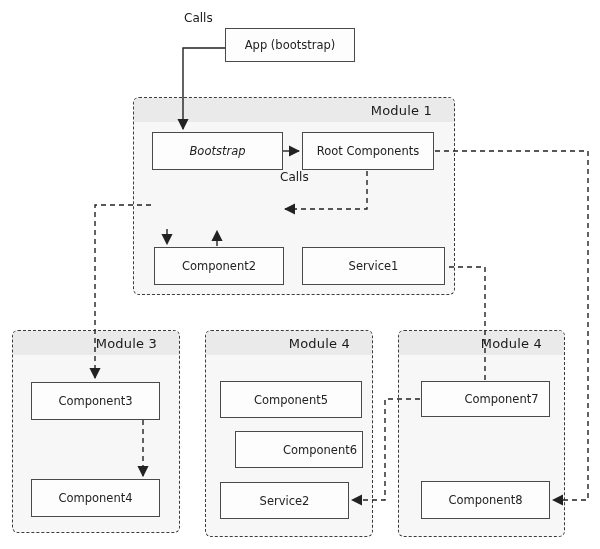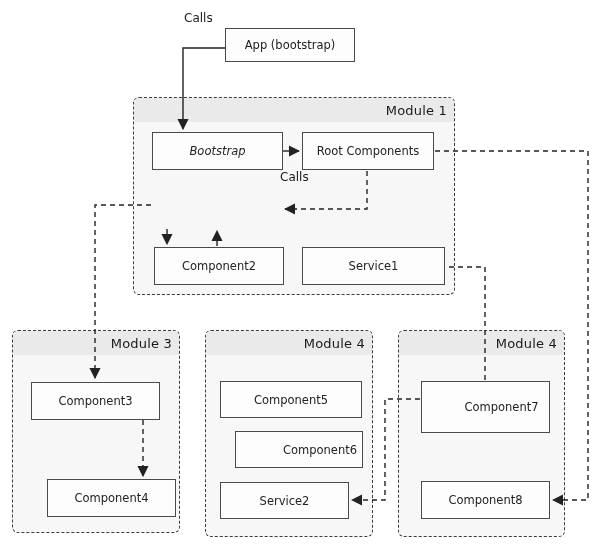--- a/index.html
+++ b/index.html
@@ -10,21 +10,21 @@
   }
   .module{
     position:absolute;background:#f7f7f7;border:1.4px dashed #3c3c3c;
     border-radius:6px;box-sizing:border-box;overflow:hidden;
   }
   .module-header{
     position:absolute;left:0;top:0;right:0;height:24px;background:#eaeaea;
     display:flex;align-items:center;justify-content:flex-end;
   }
   .module-title{
-    font-size:13px;color:#1a1a1a;padding-right:7px;letter-spacing:0.2px;
+    font-size:13px;color:#1a1a1a;padding-right:22px;letter-spacing:0.2px;
   }
   .node{
     position:absolute;background:#fdfdfd;border:1.6px solid #4a4a4a;
     box-sizing:border-box;display:flex;align-items:center;justify-content:center;
     font-size:11.5px;color:#222;z-index:3;
   }
   .edge-label{
     position:absolute;font-size:12px;color:#1a1a1a;z-index:4;background:transparent;
   }
   #edges-svg{position:absolute;left:0;top:0;z-index:2;pointer-events:none;}
@@ -94,37 +94,37 @@
   </div>
 
   <div class="node" style="left:302px;top:247px;width:143px;height:38px;">
     <span>Service1</span>
   </div>
 
   <div class="node" style="left:31px;top:382px;width:129px;height:38px;">
     <span>Component3</span>
   </div>
 
-  <div class="node" style="left:31px;top:479px;width:129px;height:38px;margin-left:16px;">
+  <div class="node" style="left:31px;top:479px;width:129px;height:38px;">
     <span>Component4</span>
   </div>
 
   <div class="node" style="left:220px;top:381px;width:142px;height:37px;">
     <span>Component5</span>
   </div>
 
   <div class="node" style="left:235px;top:431px;width:128px;height:37px;padding-left:42px;">
     <span>Component6</span>
   </div>
 
   <div class="node" style="left:220px;top:482px;width:129px;height:37px;">
     <span>Service2</span>
   </div>
 
-  <div class="node" style="left:421px;top:381px;width:129px;height:52px;padding-left:32px;">
+  <div class="node" style="left:421px;top:381px;width:129px;height:36px;padding-left:32px;">
     <span>Component7</span>
   </div>
 
   <div class="node" style="left:421px;top:481px;width:129px;height:38px;">
     <span>Component8</span>
   </div>
 
   <div class="edge-label" style="left:184px;top:11px;">Calls</div>
 
   <div class="edge-label" style="left:280px;top:170px;">Calls</div>

